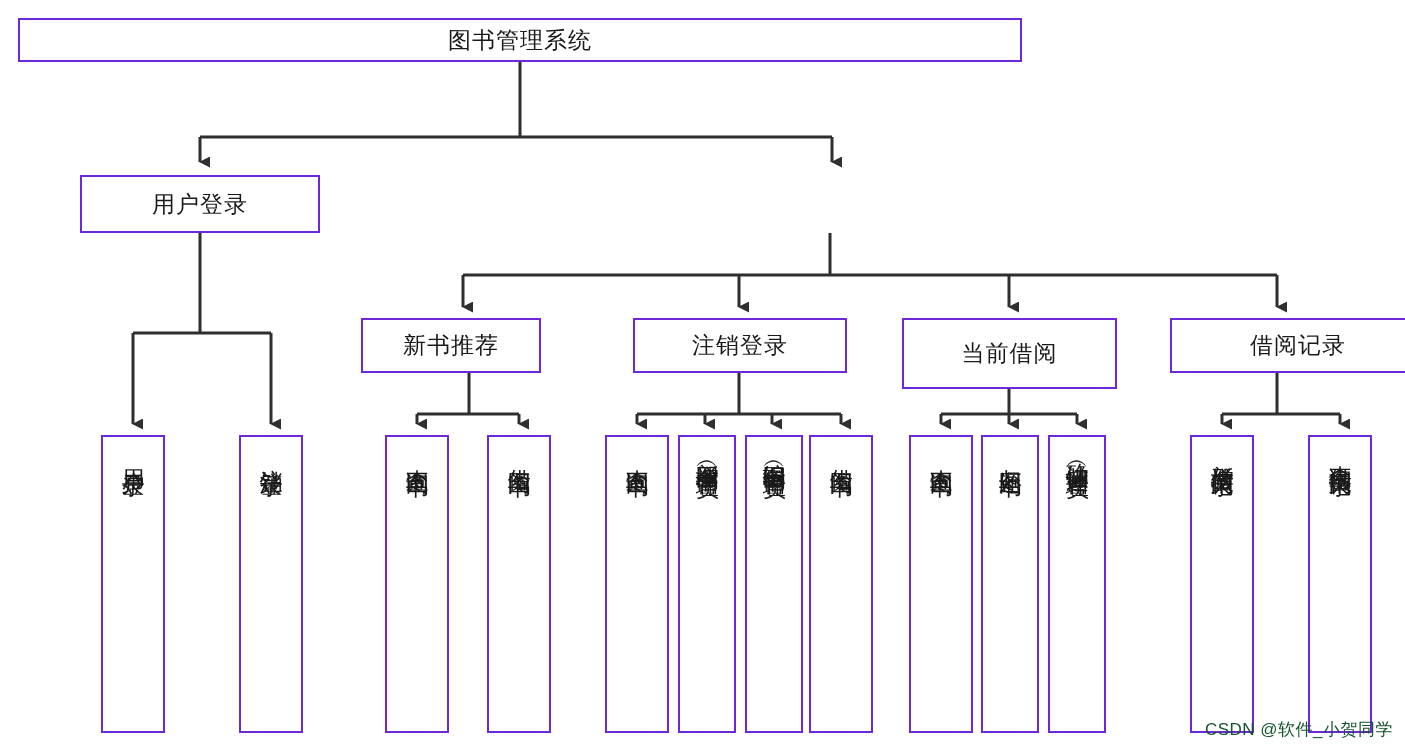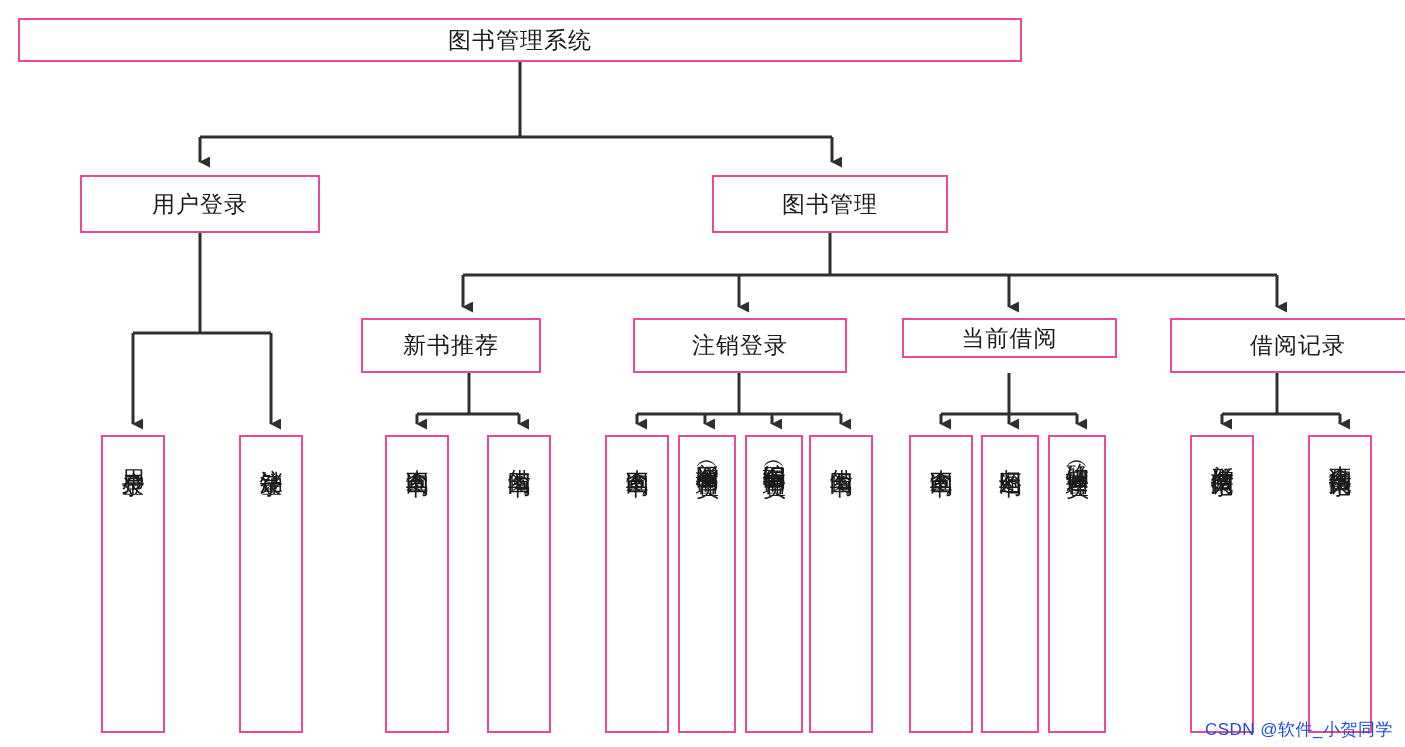--- a/index.html
+++ b/index.html
@@ -23,21 +23,21 @@
     left: 0;
     top: 0;
     width: 1405px;
     height: 747px;
     pointer-events: none;
   }
   .node {
     position: absolute;
     box-sizing: border-box;
     background: #ffffff;
-    border: 2px solid #ec4899;
+    border: 2px solid #6d28d9;
     display: flex;
     align-items: center;
     justify-content: center;
     color: #1a1a1a;
   }
   .node.horiz {
     font-size: 23px;
     letter-spacing: 1px;
     line-height: 1.15;
   }
@@ -56,21 +56,21 @@
     line-height: 1.28;
     letter-spacing: 2px;
     color: #1a1a1a;
     white-space: nowrap;
   }
   .watermark {
     position: absolute;
     right: 12px;
     bottom: 6px;
     font-size: 17px;
-    color: #1d4ed8;
+    color: #14532d;
     letter-spacing: 0.5px;
     white-space: nowrap;
     user-select: none;
   }
 </style>
 </head>
 <body>
 
 <div id="canvas">
 
@@ -125,33 +125,30 @@
   </svg>
 
   <div class="node horiz root" style="left:18px; top:18px; width:1004px; height:44px;">
     <span>图书管理系统</span>
   </div>
 
   <div class="node horiz" style="left:80px; top:175px; width:240px; height:58px;">
     <span>用户登录</span>
   </div>
 
-  <div class="node horiz" style="left:712px; top:175px; width:236px; height:58px;">
-    <span>图书管理</span>
-  </div>
 
   <div class="node horiz" style="left:361px; top:318px; width:180px; height:55px;">
     <span>新书推荐</span>
   </div>
 
   <div class="node horiz" style="left:633px; top:318px; width:214px; height:55px;">
     <span>注销登录</span>
   </div>
 
-  <div class="node horiz" style="left:902px; top:318px; width:215px; height:40px;">
+  <div class="node horiz" style="left:902px; top:318px; width:215px; height:71px;">
     <span>当前借阅</span>
   </div>
 
   <div class="node horiz" style="left:1170px; top:318px; width:256px; height:55px;">
     <span>借阅记录</span>
   </div>
 
   <div class="node leaf" style="left:101px; top:435px; width:64px; height:298px;">
     <span class="vtext">用户登录</span>
   </div>

